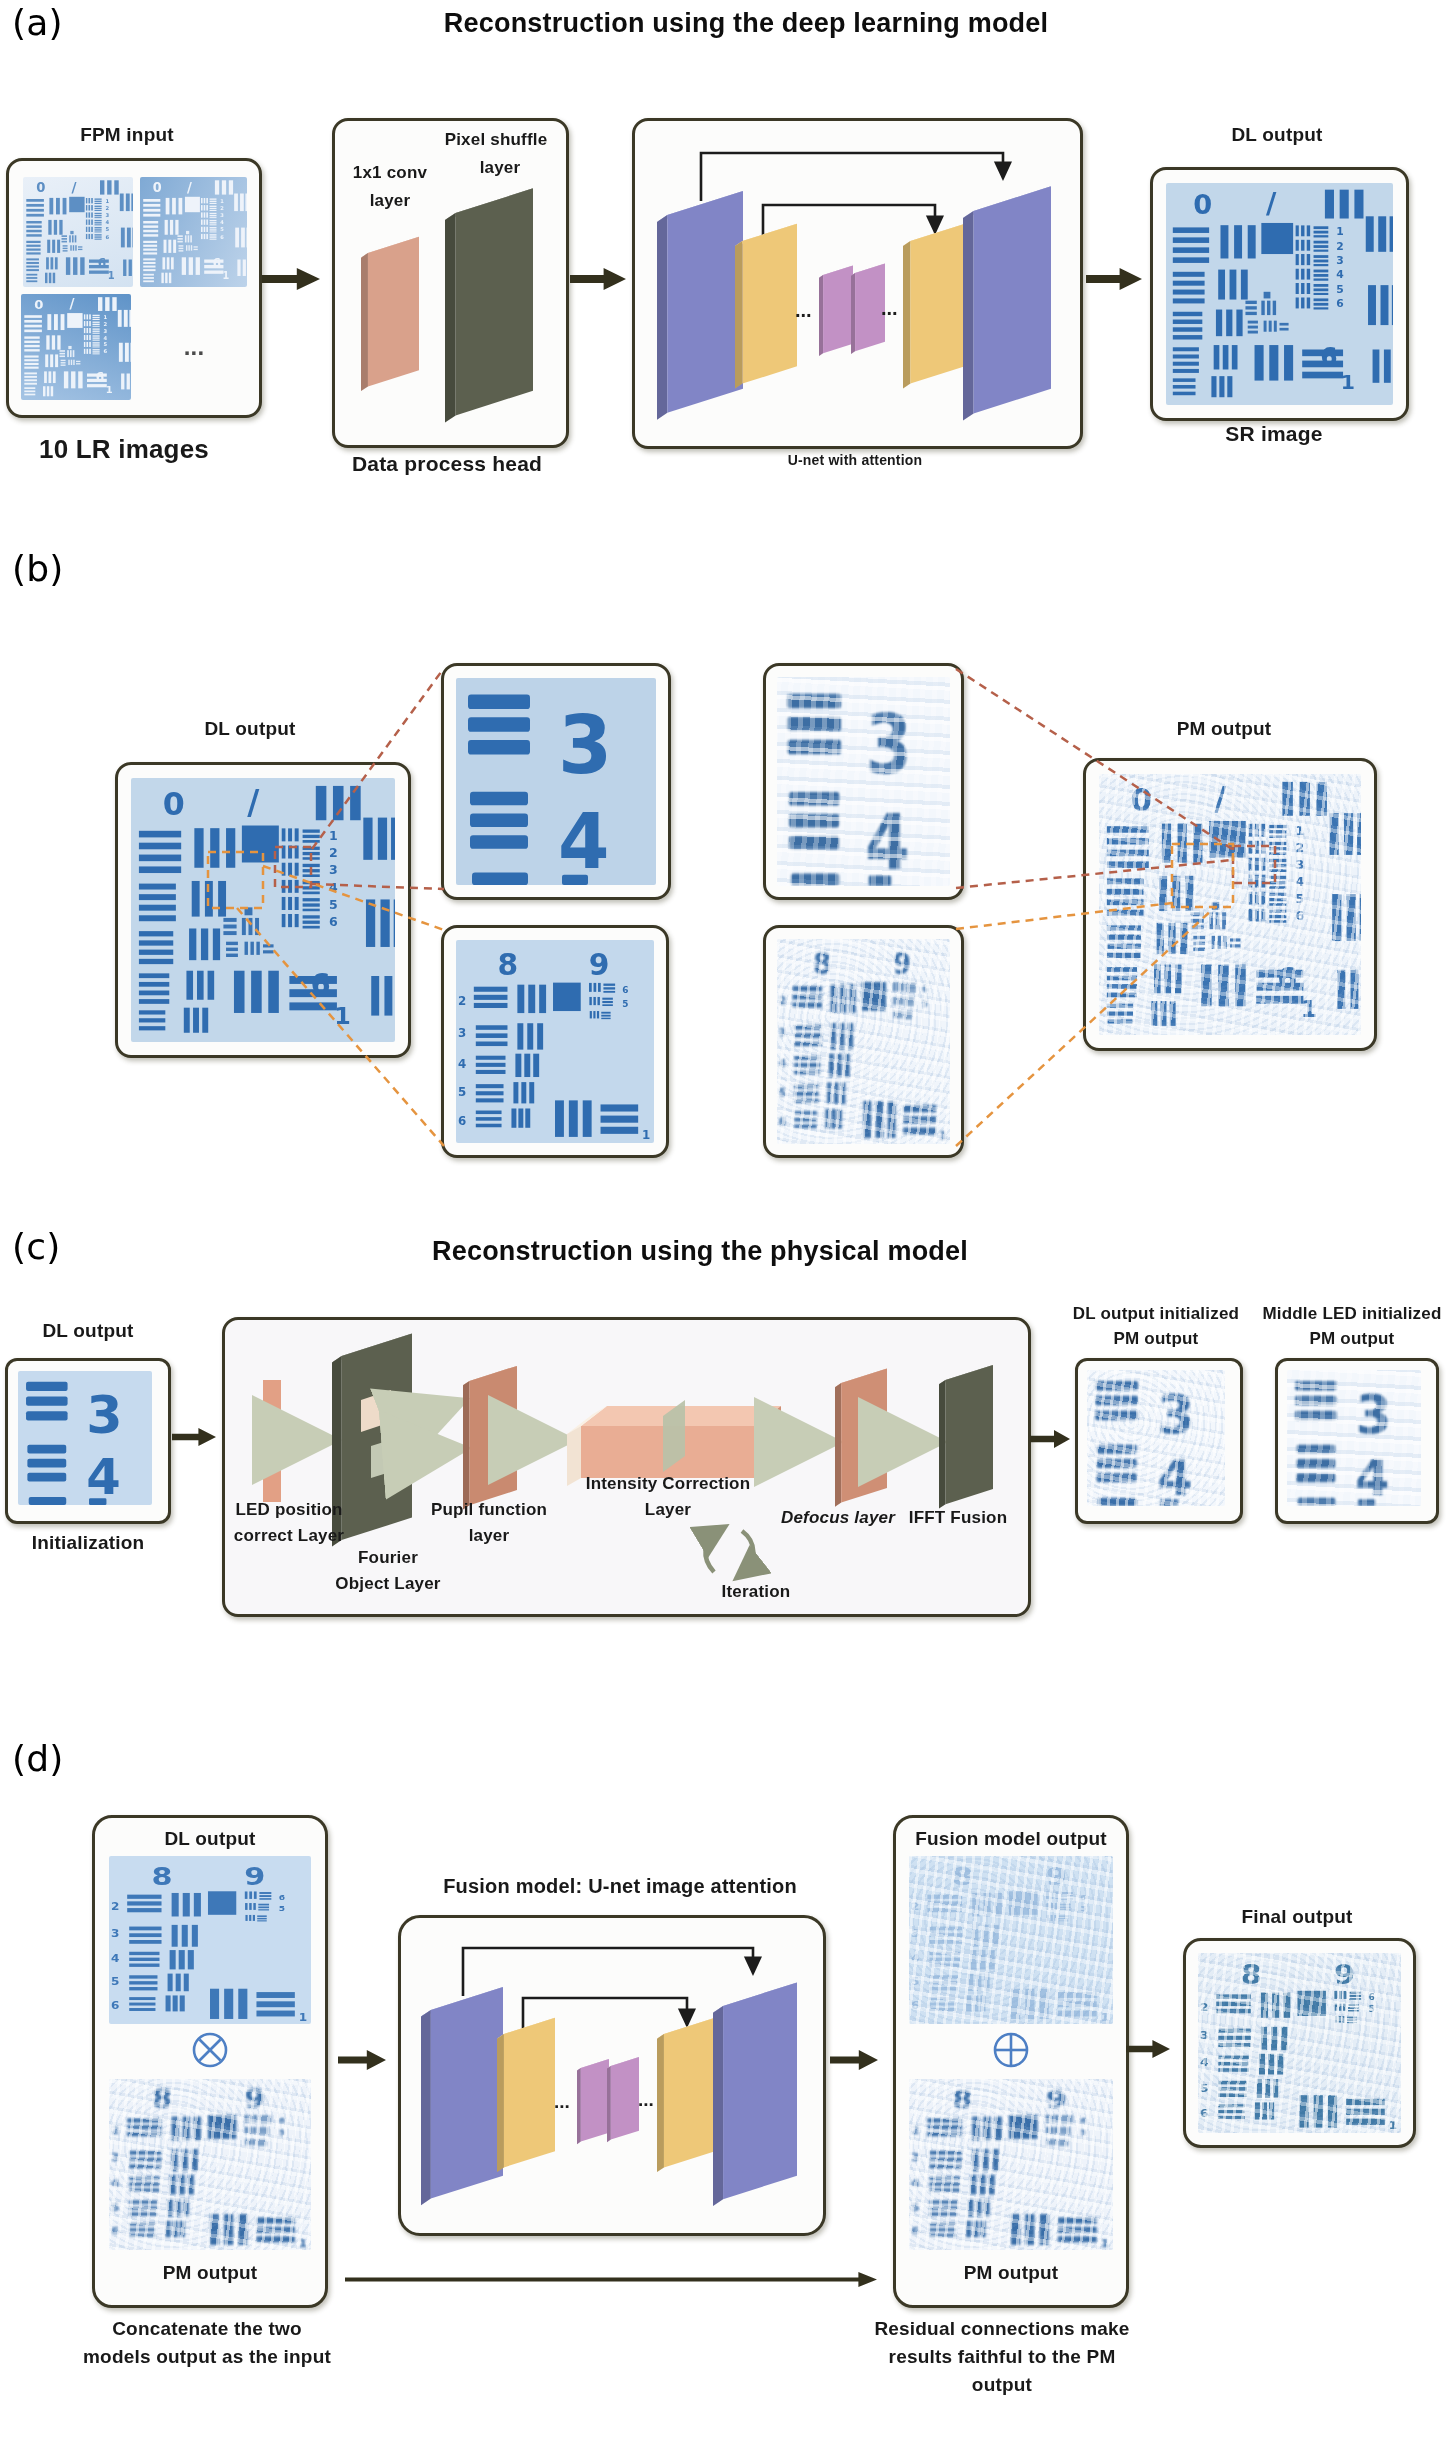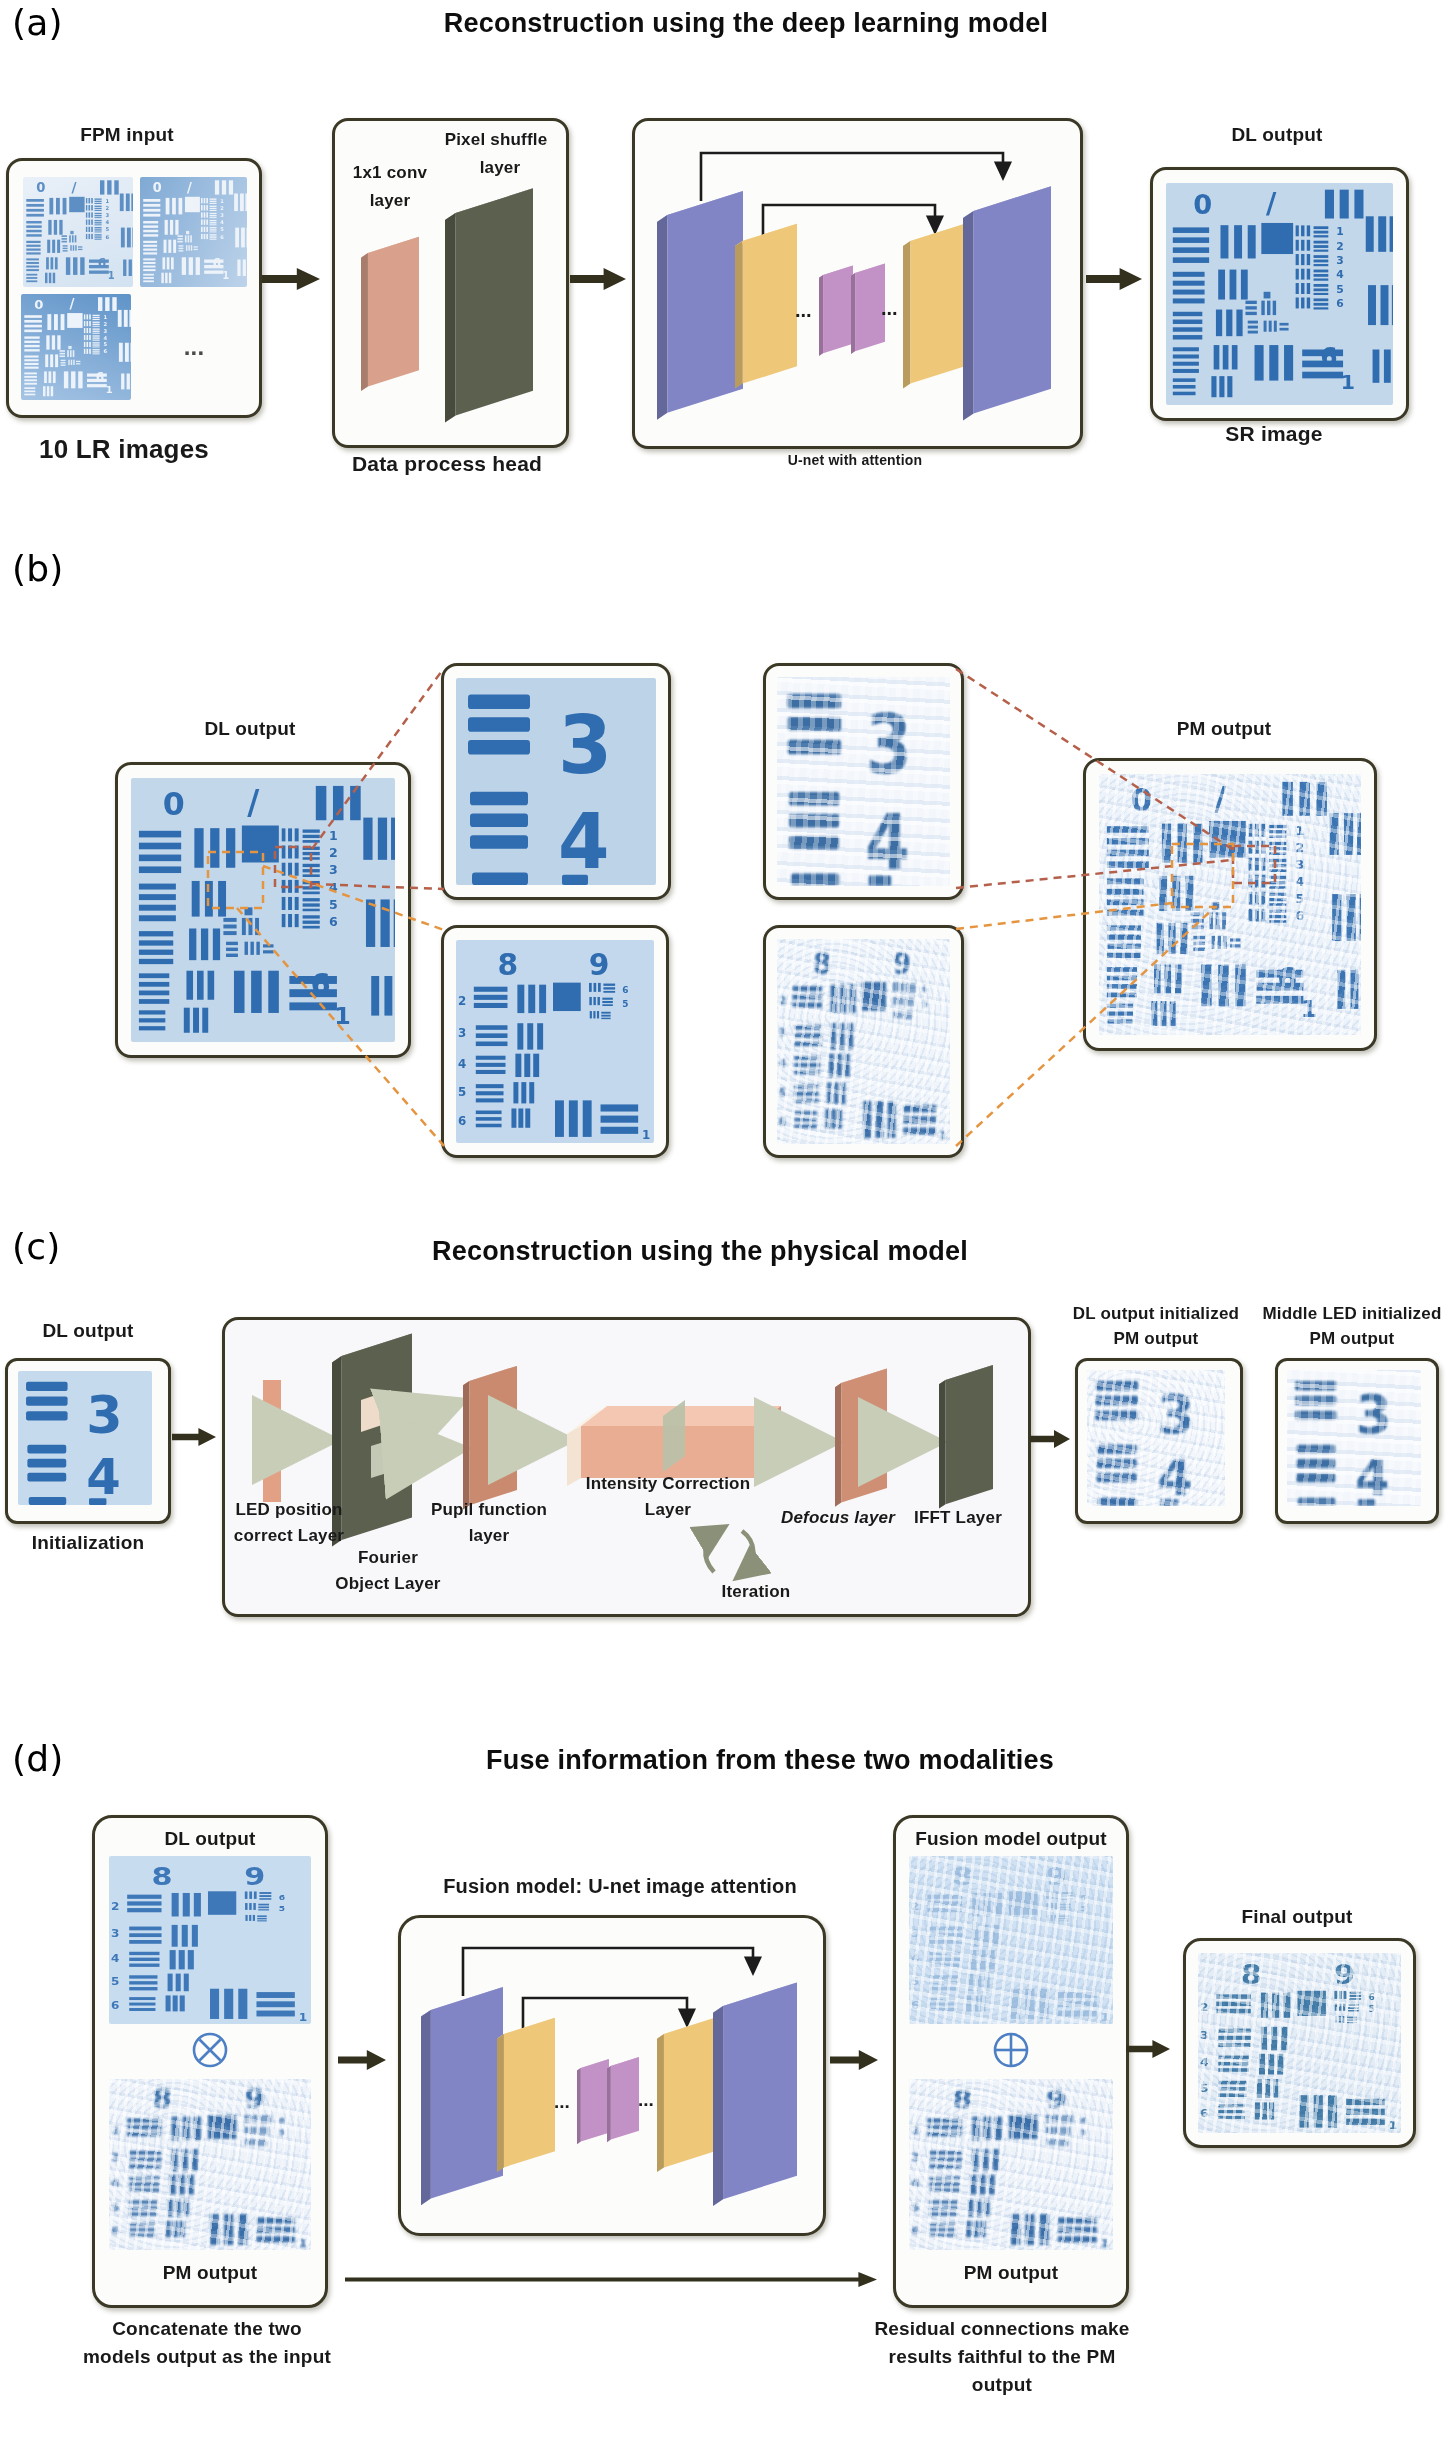--- a/index.html
+++ b/index.html
@@ -393,21 +393,21 @@
   </div>
   <div class="lbl sub" style="left:219px;top:1500px;width:140px;">LED position</div>
   <div class="lbl sub" style="left:219px;top:1526px;width:140px;">correct Layer</div>
   <div class="lbl sub" style="left:318px;top:1548px;width:140px;">Fourier</div>
   <div class="lbl sub" style="left:318px;top:1574px;width:140px;">Object Layer</div>
   <div class="lbl sub" style="left:419px;top:1500px;width:140px;">Pupil function</div>
   <div class="lbl sub" style="left:419px;top:1526px;width:140px;">layer</div>
   <div class="lbl sub" style="left:568px;top:1474px;width:200px;">Intensity Correction</div>
   <div class="lbl sub" style="left:568px;top:1500px;width:200px;">Layer</div>
   <div class="lbl sub" style="left:768px;top:1508px;width:140px;font-style:italic;">Defocus layer</div>
-  <div class="lbl sub" style="left:888px;top:1508px;width:140px;">IFFT Layer</div>
+  <div class="lbl sub" style="left:888px;top:1508px;width:140px;">IFFT Fusion</div>
   <div class="lbl sub" style="left:686px;top:1582px;width:140px;">Iteration</div>
 
   <div class="arrow" style="left:1030px;top:1430px;width:40px;height:18px;"></div>
 
   <div class="lbl sub" style="left:1056px;top:1304px;width:200px;">DL output initialized</div>
   <div class="lbl sub" style="left:1056px;top:1329px;width:200px;">PM output</div>
   <div class="rbox" style="left:1075px;top:1358px;width:162px;height:160px;border-radius:12px;">
     <div class="img noise b1" style="left:9px;top:9px;width:138px;height:136px;background:#f3f7fc;">
       <svg viewBox="0 0 200 200" preserveAspectRatio="none" style="color:#356fae">
           <use href="#crop34"></use>
@@ -418,21 +418,20 @@
   <div class="lbl sub" style="left:1252px;top:1329px;width:200px;">PM output</div>
   <div class="rbox" style="left:1275px;top:1358px;width:158px;height:160px;border-radius:12px;">
     <div class="img waves b12" style="left:9px;top:9px;width:134px;height:136px;background:#f3f7fc;">
       <svg viewBox="0 0 200 200" preserveAspectRatio="none" style="color:#356fae">
           <use href="#crop34"></use>
         </svg>
     </div>
   </div>
 
   <div class="lbl tag" style="left:12px;top:1738px;">(d)</div>
-  <div class="lbl title" style="left:320px;top:1745px;width:900px;">Fuse information from these two modalities</div>
 
   <div class="rbox" style="left:92px;top:1815px;width:230px;height:487px;border-radius:20px;">
     <div class="lbl" style="left:5px;top:10px;width:220px;position:absolute;">DL output</div>
     <div class="img" style="left:14px;top:38px;width:202px;height:168px;background:#c8dcf0;">
       <svg viewBox="0 0 200 200" preserveAspectRatio="none" style="color:#3e78b8">
           <use href="#crop89"></use>
         </svg>
     </div>
     <svg style="position:absolute;left:95px;top:212px;" width="40" height="40">
       <circle cx="20" cy="20" r="16" fill="none" stroke="#4d7fc4" stroke-width="2.6"></circle>

